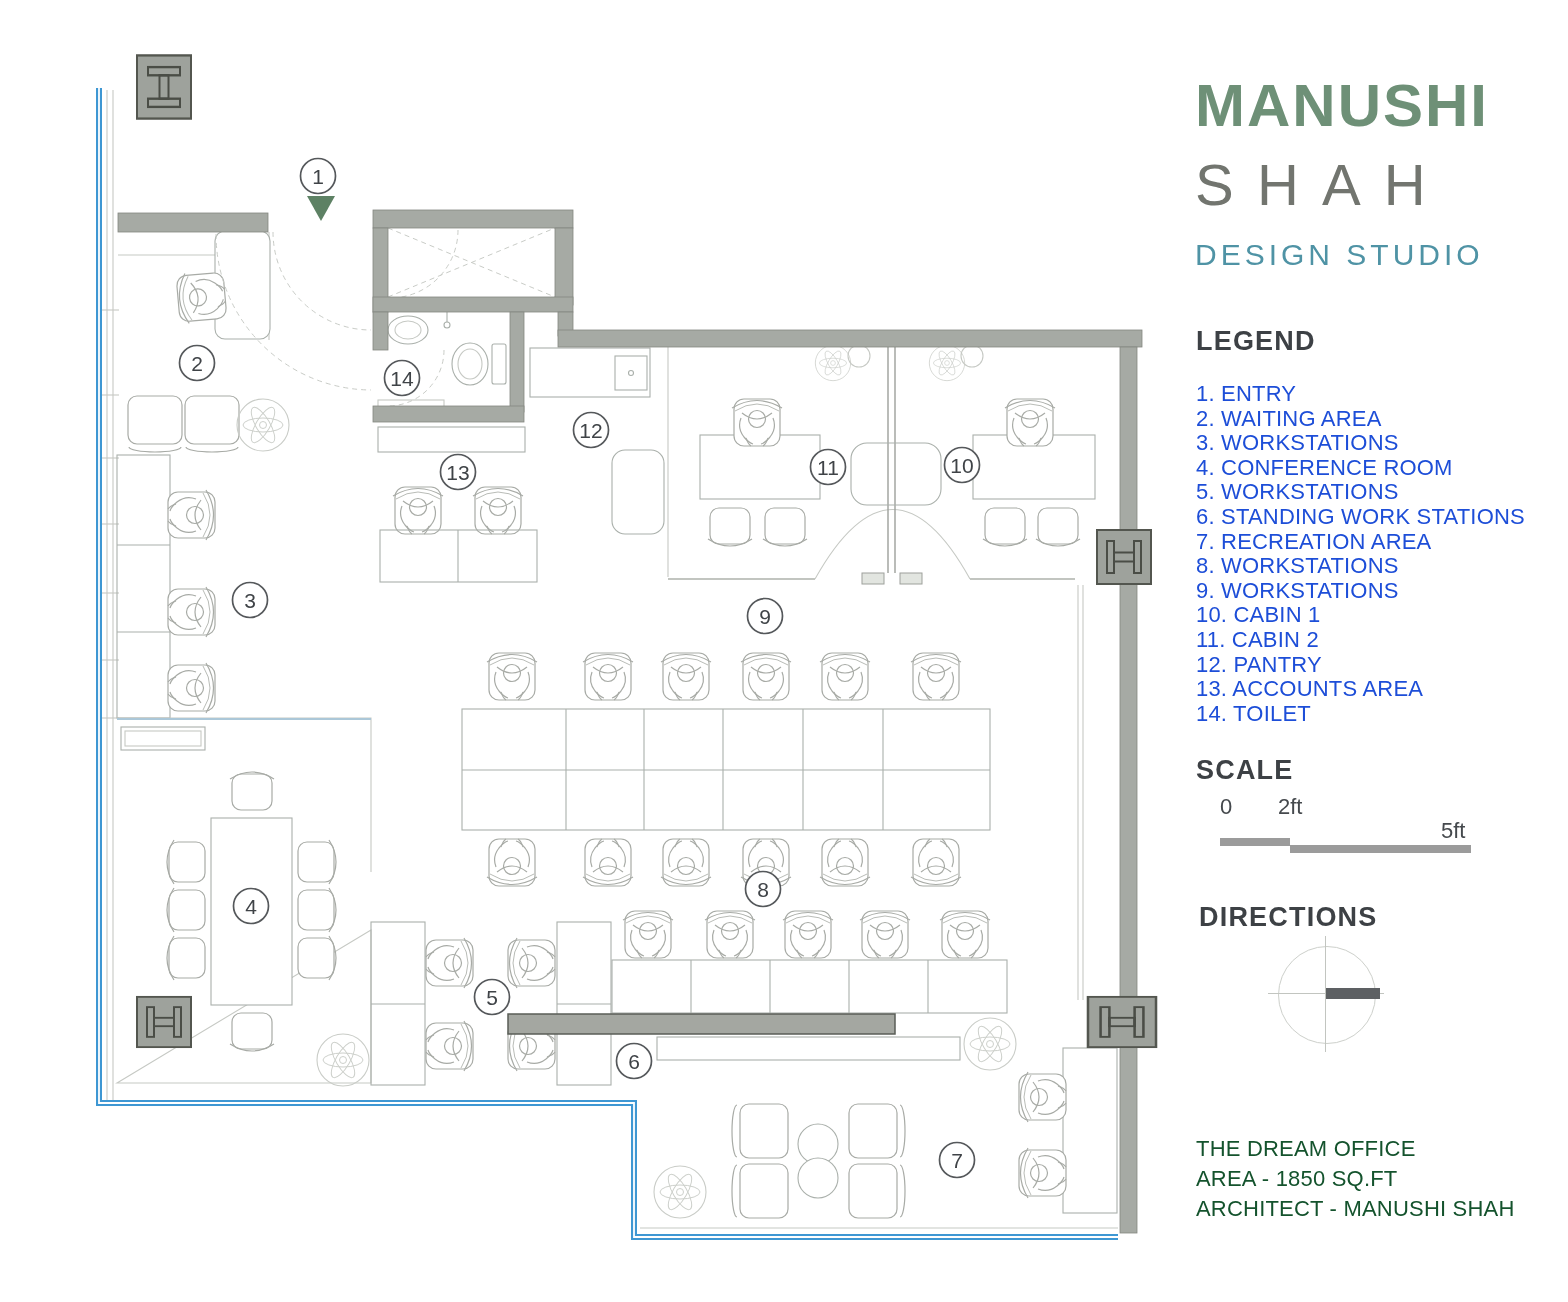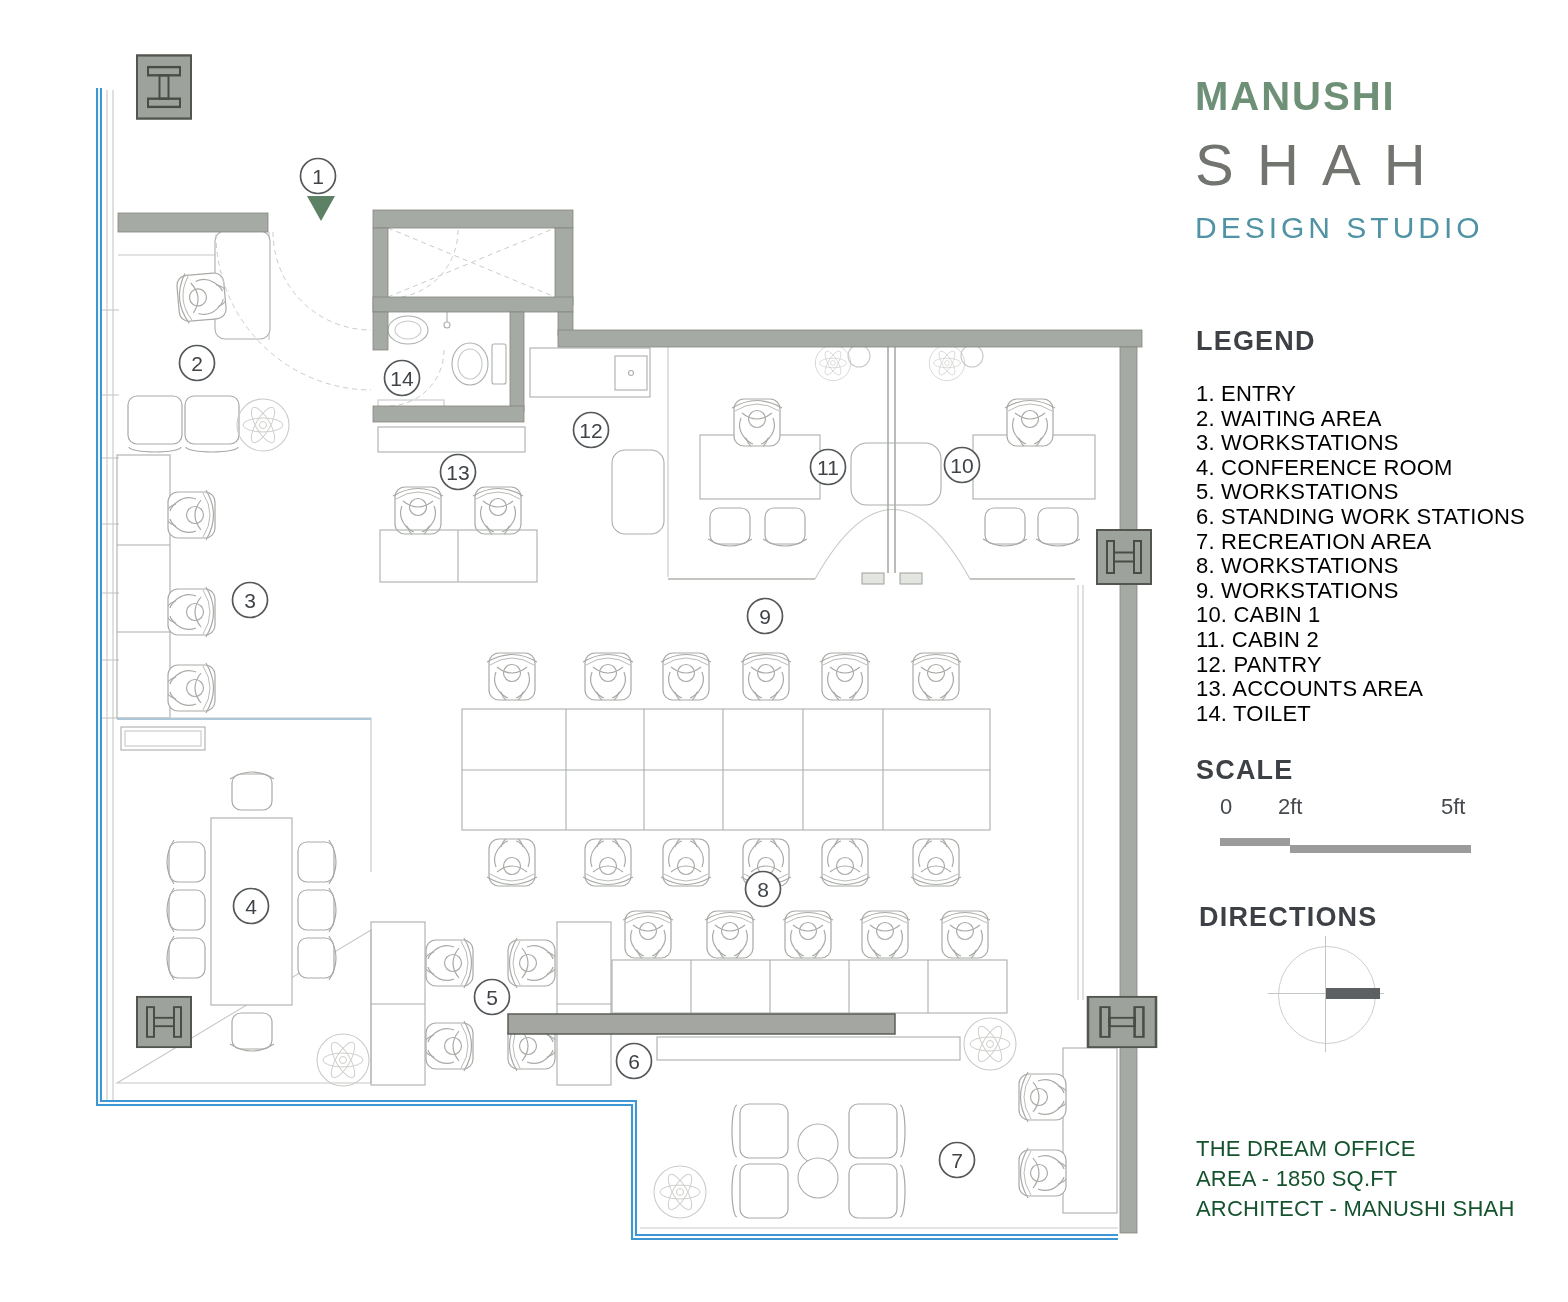--- a/index.html
+++ b/index.html
@@ -2,27 +2,27 @@
 <html><head>
 <meta charset="utf-8">
 <style>
   html,body{margin:0;padding:0;background:#ffffff;}
   body{font-family:"Liberation Sans", sans-serif;}
   #canvas{position:relative;width:1568px;height:1302px;background:#ffffff;overflow:hidden;}
   #plan-svg{position:absolute;left:0;top:0;}
   .abs{position:absolute;}
   
   .brand{left:1195px;top:76px;line-height:1.0;}
-  .brand-1{font-size:40px;font-weight:800;letter-spacing:2px;}
+  .brand-1{font-size:60px;font-weight:800;letter-spacing:2px;}
   .brand-2{font-size:58px;font-weight:300;letter-spacing:0.40em;margin-top:20px;}
-  .brand-3{font-size:30px;font-weight:400;letter-spacing:4px;margin-top:19px;}
+  .brand-3{font-size:30px;font-weight:400;letter-spacing:4px;margin-top:26px;}
   .panel-title{font-size:27px;font-weight:700;color:#3d4145;letter-spacing:1.2px;text-align:center;}
   .legend-title{left:1196px;top:326px;}
   .legend-list{left:1196px;top:382px;}
-  .legend-item{font-size:22px;color:#000000;line-height:24.6px;letter-spacing:0.2px;white-space:nowrap;}
+  .legend-item{font-size:22px;color:#1d4ed8;line-height:24.6px;letter-spacing:0.2px;white-space:nowrap;}
   .scale-title{left:1196px;top:755px;}
   .scale-label{font-size:22px;color:#45494d;top:794px;}
   .bar{background:#9b9b9b;}
   .dir-title{left:1199px;top:902px;}
   .compass-circle{left:1278px;top:946px;width:96px;height:96px;border:1px solid #cdd0cb;border-radius:50%;}
   .flayout-title{left:1196px;top:1086px;}
   .project-lines{left:1196px;top:1134px;}
   .project-line{font-size:22px;color:#14532d;line-height:30px;letter-spacing:0.2px;white-space:nowrap;}
   
   .wall{fill:#a6aaa4;stroke:#848781;stroke-width:0.8;}
@@ -364,21 +364,21 @@
       <div class="legend-item">10. CABIN 1</div>
       <div class="legend-item">11. CABIN 2</div>
       <div class="legend-item">12. PANTRY</div>
       <div class="legend-item">13. ACCOUNTS AREA</div>
       <div class="legend-item">14. TOILET</div>
     </div>
 
   <div class="abs panel-title scale-title">SCALE</div>
   <div class="abs scale-label" style="left:1220px;">0</div>
   <div class="abs scale-label" style="left:1278px;">2ft</div>
-  <div class="abs scale-label" style="left:1441px;">5ft</div>
+  <div class="abs scale-label" style="left:1441px;margin-top:24px;">5ft</div>
   <div class="abs bar" style="left:1220px;top:838px;width:70px;height:8px;"></div>
   <div class="abs bar" style="left:1290px;top:845px;width:181px;height:8px;"></div>
 
   <div class="abs panel-title dir-title">DIRECTIONS</div>
   <div class="abs compass-circle"></div>
   <div class="abs" style="left:1268px;top:993px;width:116px;height:1px;background:#c2c5c0;"></div>
   <div class="abs" style="left:1325px;top:936px;width:1px;height:116px;background:#c2c5c0;"></div>
   <div class="abs" style="left:1326px;top:988px;width:54px;height:11px;background:#5d6063;"></div>
 
   <div class="abs project-lines">

